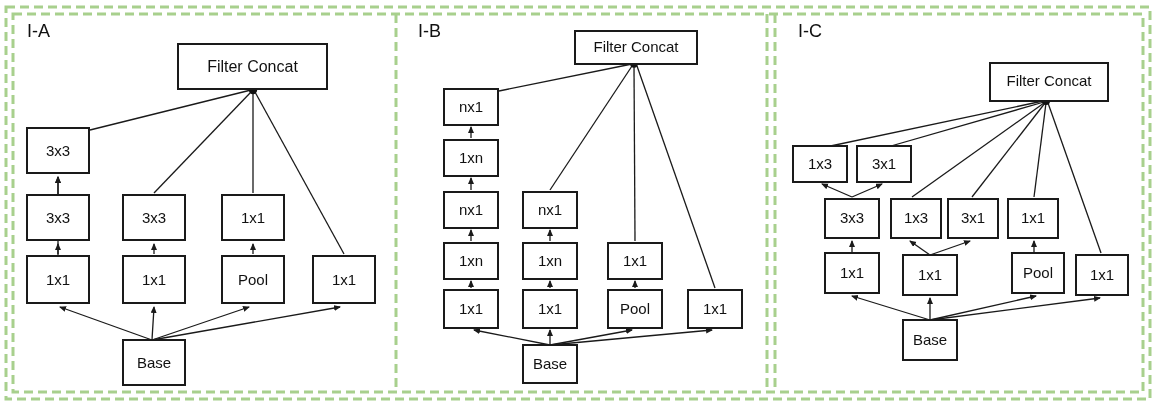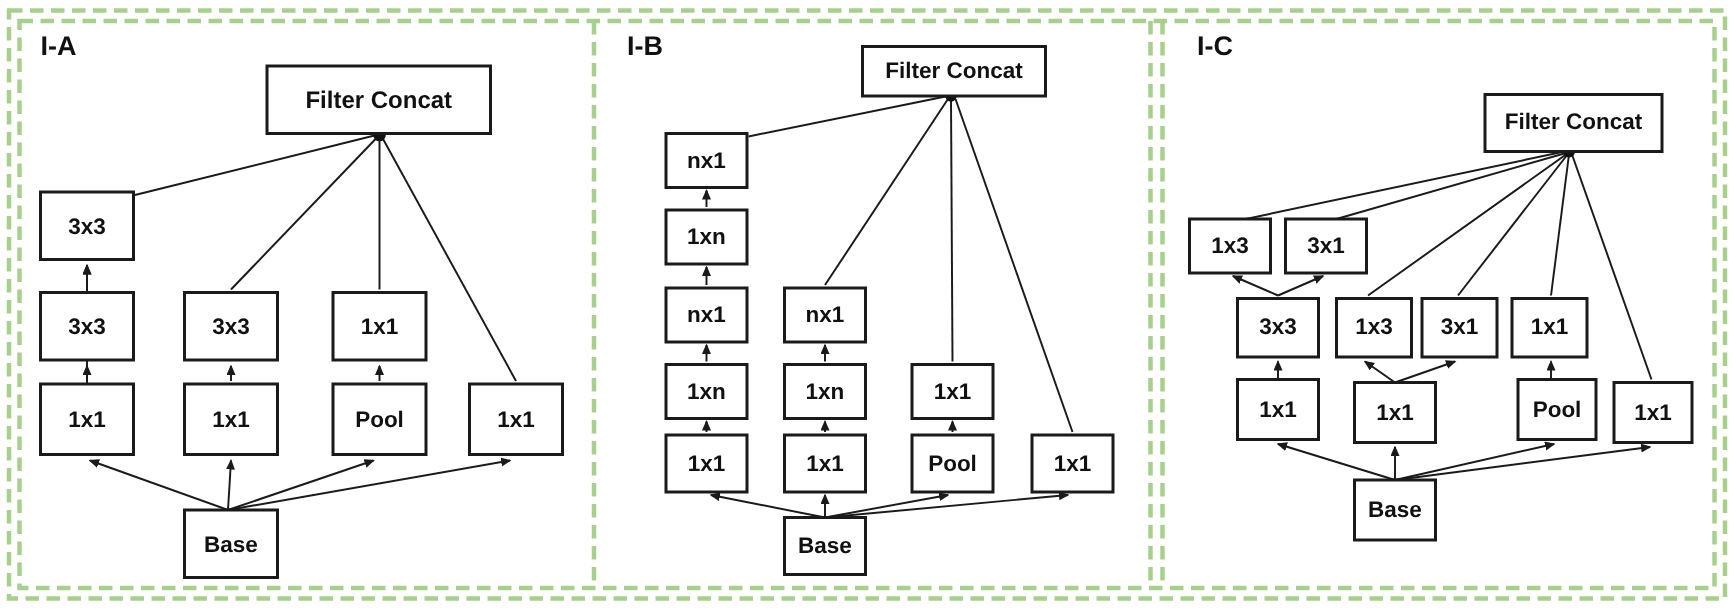--- a/index.html
+++ b/index.html
@@ -1,18 +1,18 @@
 <!DOCTYPE html>
 <html><head>
 <meta charset="utf-8">
 <style>
   html,body{margin:0;padding:0;background:#ffffff;}
   body{width:1157px;height:409px;overflow:hidden;
        font-family:"Liberation Sans","DejaVu Sans",sans-serif;}
-  #stage{position:relative;width:1157px;height:371px;background:#fff;font-weight:bold;}
+  #stage{position:relative;width:1157px;height:371px;background:#fff;}
   svg{display:block;}
   .frame-dash{fill:none;stroke:#a8d08d;stroke-width:3;stroke-dasharray:9 5;}
   .divider-dash{fill:none;stroke:#a8d08d;stroke-width:3;stroke-dasharray:9 5;}
   .node-box{fill:#ffffff;stroke:#1a1a1a;stroke-width:2;}
   .node-label{font-family:"Liberation Sans","DejaVu Sans",sans-serif;
               font-size:15px;fill:#111111;text-anchor:middle;dominant-baseline:middle;}
   .node-label.big{font-size:16px;}
   .panel-label{font-family:"Liberation Sans","DejaVu Sans",sans-serif;
                font-size:18px;fill:#111111;dominant-baseline:hanging;}
   .edge{fill:none;stroke:#1a1a1a;stroke-width:1.3;}

